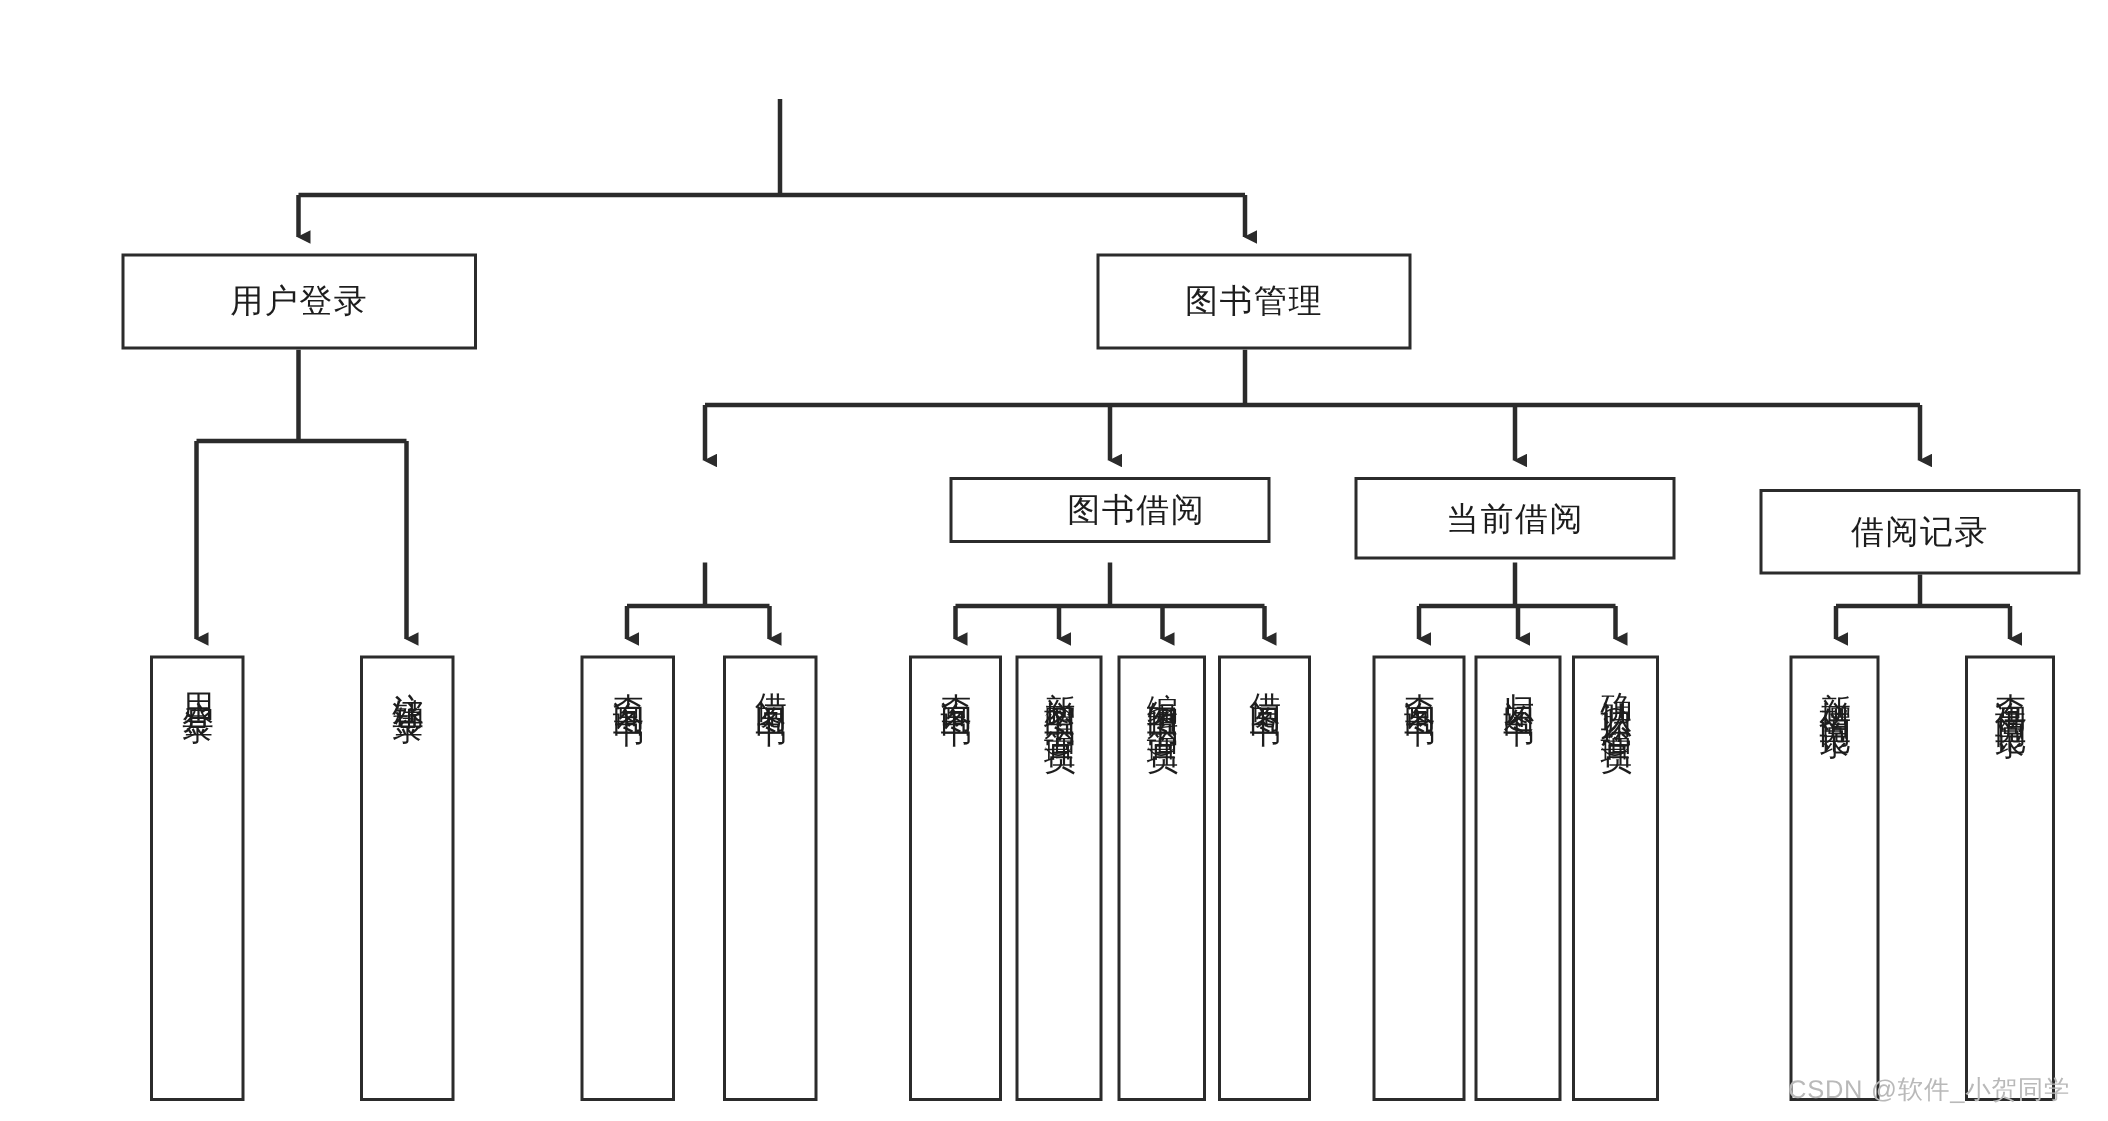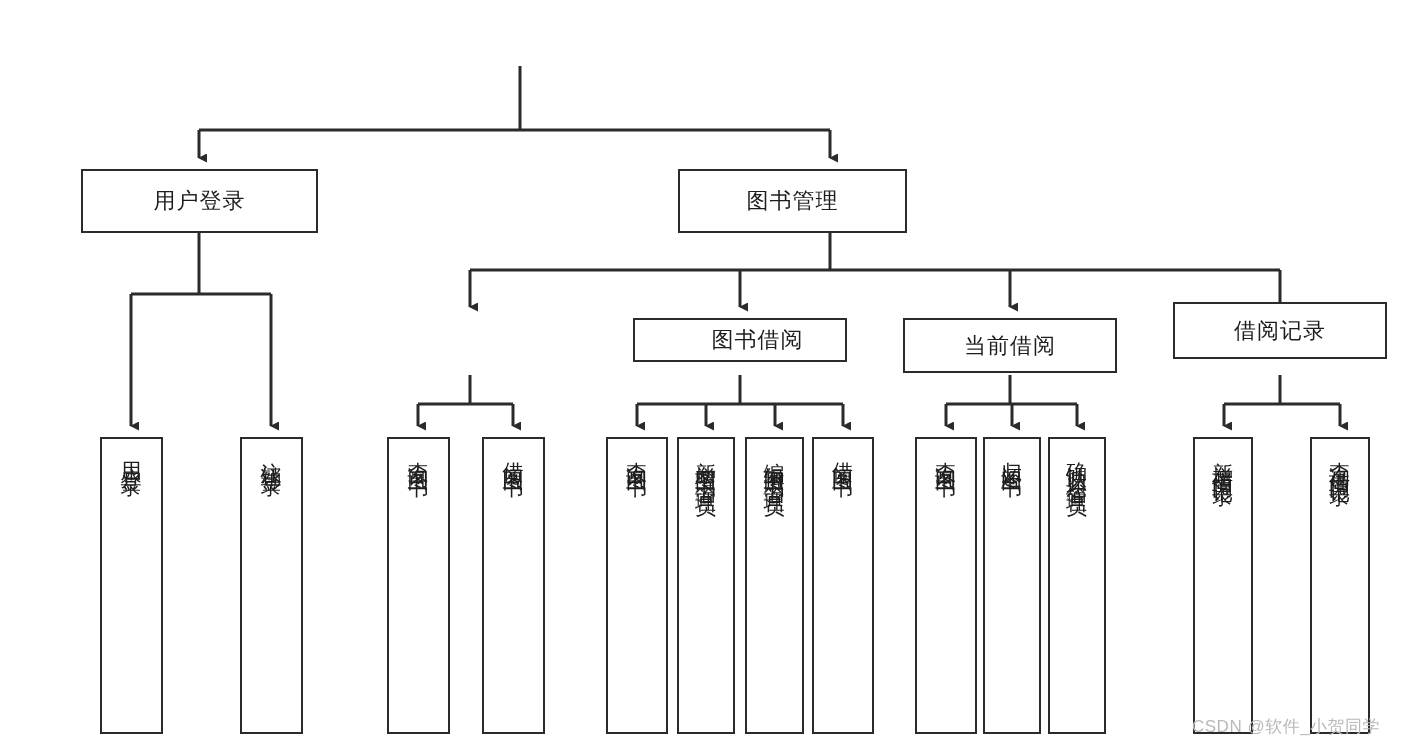--- a/index.html
+++ b/index.html
@@ -130,31 +130,31 @@
       <path d="M1224,404 L1340,404"></path>
       <path d="M1224,404 L1224,426" marker-end="url(#arrowhead)"></path>
       <path d="M1340,404 L1340,426" marker-end="url(#arrowhead)"></path>
     </g>
   </svg>
 
 
   <div class="node horizontal" style="left:81px; top:169px; width:237px; height:64px;">
     <span class="node-label">用户登录</span>
   </div>
-  <div class="node horizontal" style="left:678px; top:169px; width:229px; height:64px;">
+  <div class="node horizontal" style="left:731px; top:169px; width:210px; height:64px;">
     <span class="node-label">图书管理</span>
   </div>
 
   <div class="node horizontal" style="left:633px; top:318px; width:214px; height:44px;padding-left:35px;">
     <span class="node-label">图书借阅</span>
   </div>
   <div class="node horizontal" style="left:903px; top:318px; width:214px; height:55px;">
     <span class="node-label">当前借阅</span>
   </div>
-  <div class="node horizontal" style="left:1173px; top:302px; width:214px; height:57px;">
+  <div class="node horizontal" style="left:1173px; top:326px; width:214px; height:57px;">
     <span class="node-label">借阅记录</span>
   </div>
 
   <div class="node vertical" style="left:100px; top:437px; width:63px; height:297px;">
     <span class="node-label">用户登录</span>
   </div>
   <div class="node vertical" style="left:240px; top:437px; width:63px; height:297px;">
     <span class="node-label">注销登录</span>
   </div>
 

